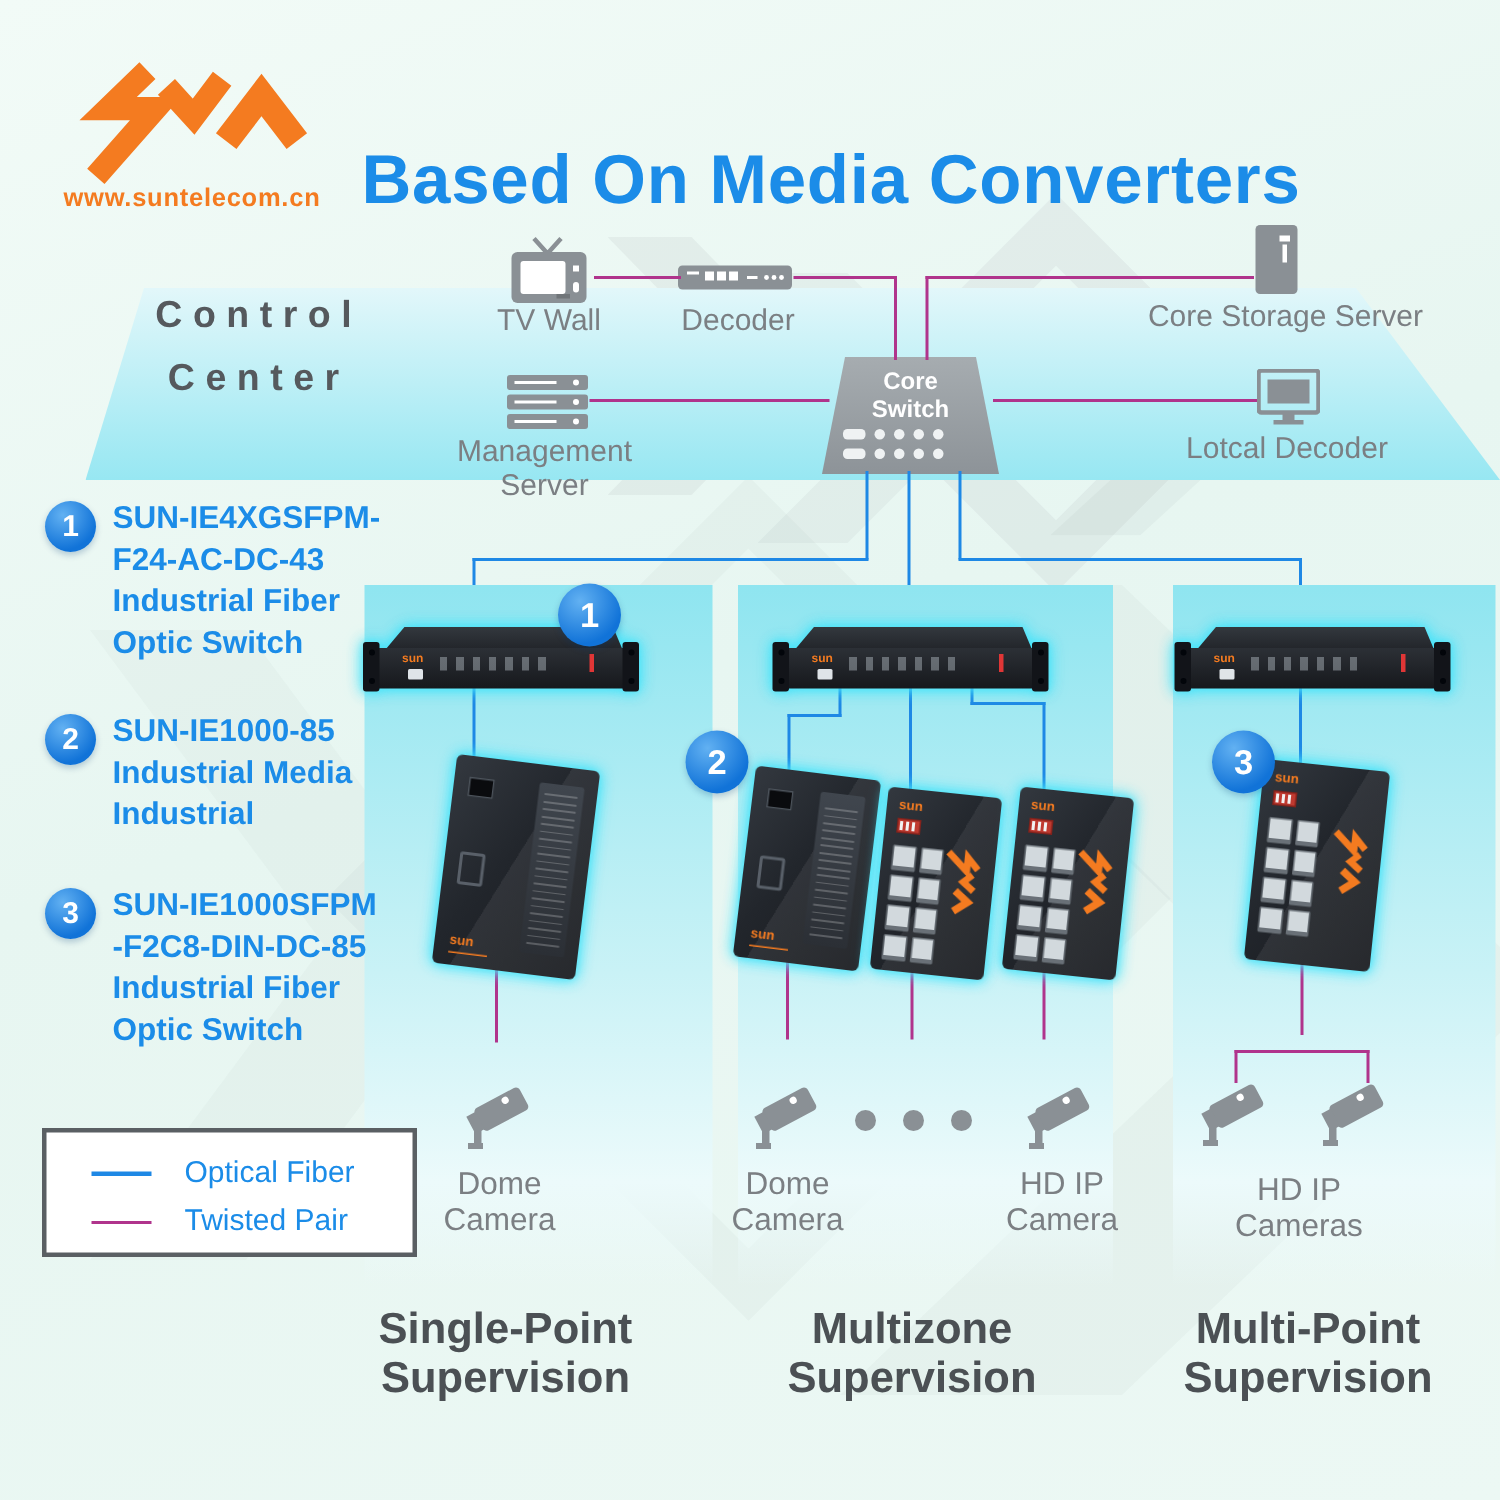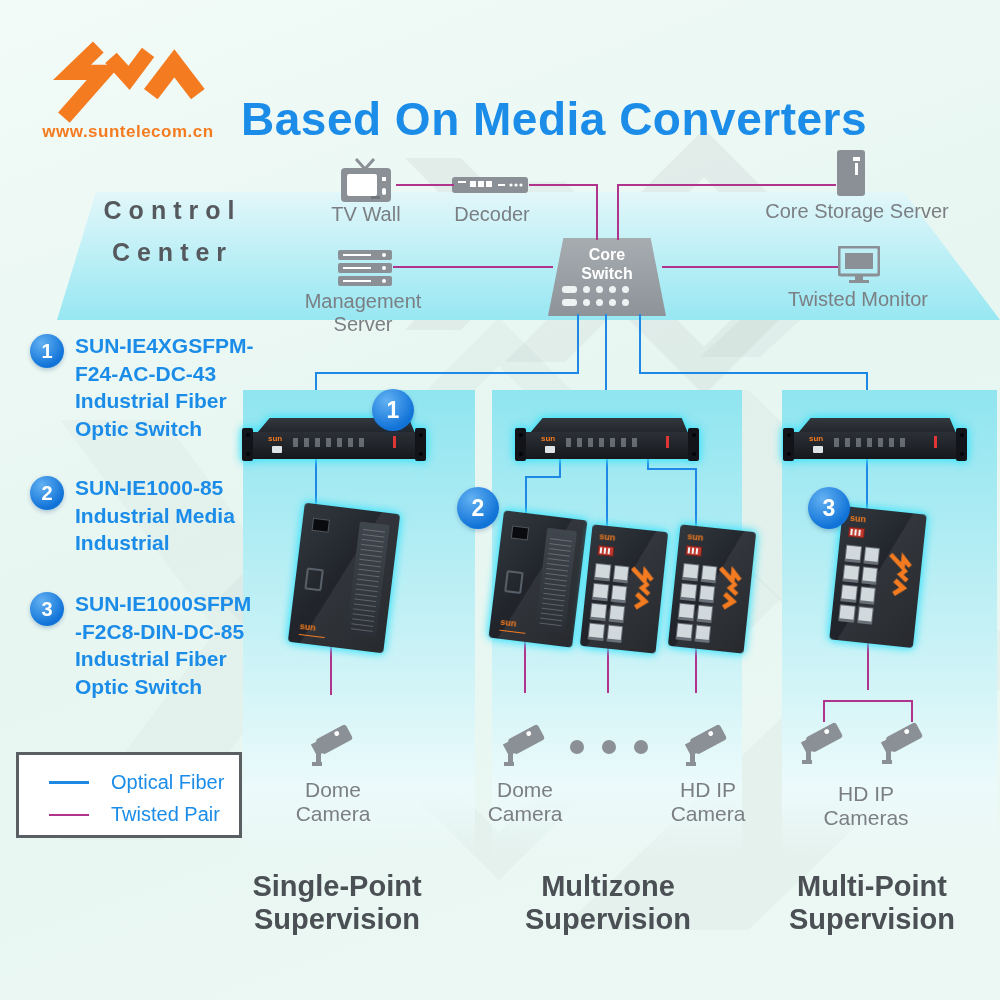--- a/index.html
+++ b/index.html
@@ -94,22 +94,22 @@
              grid-template-columns:1fr 1fr;gap:3px;}
   .sw8 .grid i{display:block;height:13px;background:#d2d9dd;border:1px solid #697077;
              border-bottom-width:3px;border-radius:1px;}
   .sw8 .biglogo{position:absolute;right:-2px;top:36%;width:46px;height:26px;transform:rotate(90deg);}
 
   
   .cam{position:absolute;width:50px;height:48px;}
   .gdot{position:absolute;width:14px;height:14px;border-radius:50%;background:#8a9095;}
 
   .prod{position:absolute;left:75px;color:#1b8ce8;font-weight:bold;font-size:21px;line-height:27.5px;}
-  .legend{position:absolute;left:16px;top:752px;width:220px;height:80px;background:#fff;
-          border:3px solid #5a5f63;}
+  .legend{position:absolute;left:28px;top:752px;width:220px;height:80px;background:#fff;
+          border:3px solid #5a5f63;padding-left:24px;}
   .legend .row{position:absolute;left:0;width:100%;display:flex;align-items:center;}
   .legend .sw{width:40px;margin-left:30px;margin-right:22px;}
   .legend .txt{color:#1b8ce8;font-size:20px;}
 
   .cam-label{position:absolute;color:#7b7f83;font-size:21px;text-align:center;line-height:24px;width:160px;}
   .sup{position:absolute;width:260px;text-align:center;color:#4b5054;font-weight:bold;
        font-size:29px;line-height:33px;}
 </style>
 </head>
 <body>
@@ -194,21 +194,21 @@
     <div>Management</div>
     <div>Server</div>
   </div>
 
   <svg class="abs" style="left:838px;top:246px" width="42" height="38" viewBox="0 0 42 38">
     <rect x="1" y="1" width="40" height="28" rx="2" fill="none" stroke="#8a9095" stroke-width="3"></rect>
     <rect x="7" y="7" width="28" height="16" fill="#8a9095"></rect>
     <rect x="17" y="30" width="8" height="4" fill="#8a9095"></rect>
     <rect x="11" y="34" width="20" height="3" fill="#8a9095"></rect>
   </svg>
-  <div class="gray-label" style="left:778px;top:288px;width:160px">Twisted Monitor</div>
+  <div class="gray-label" style="left:778px;top:288px;width:160px">Lotcal Decoder</div>
 
   <div class="core">
     <div class="t" style="top:8px">Core</div>
     <div class="t" style="top:27px">Switch</div>
     <div class="dotrow" style="top:48px">
       <span class="dash"></span>
         <span class="dot"></span>
         <span class="dot"></span>
         <span class="dot"></span>
         <span class="dot"></span>

